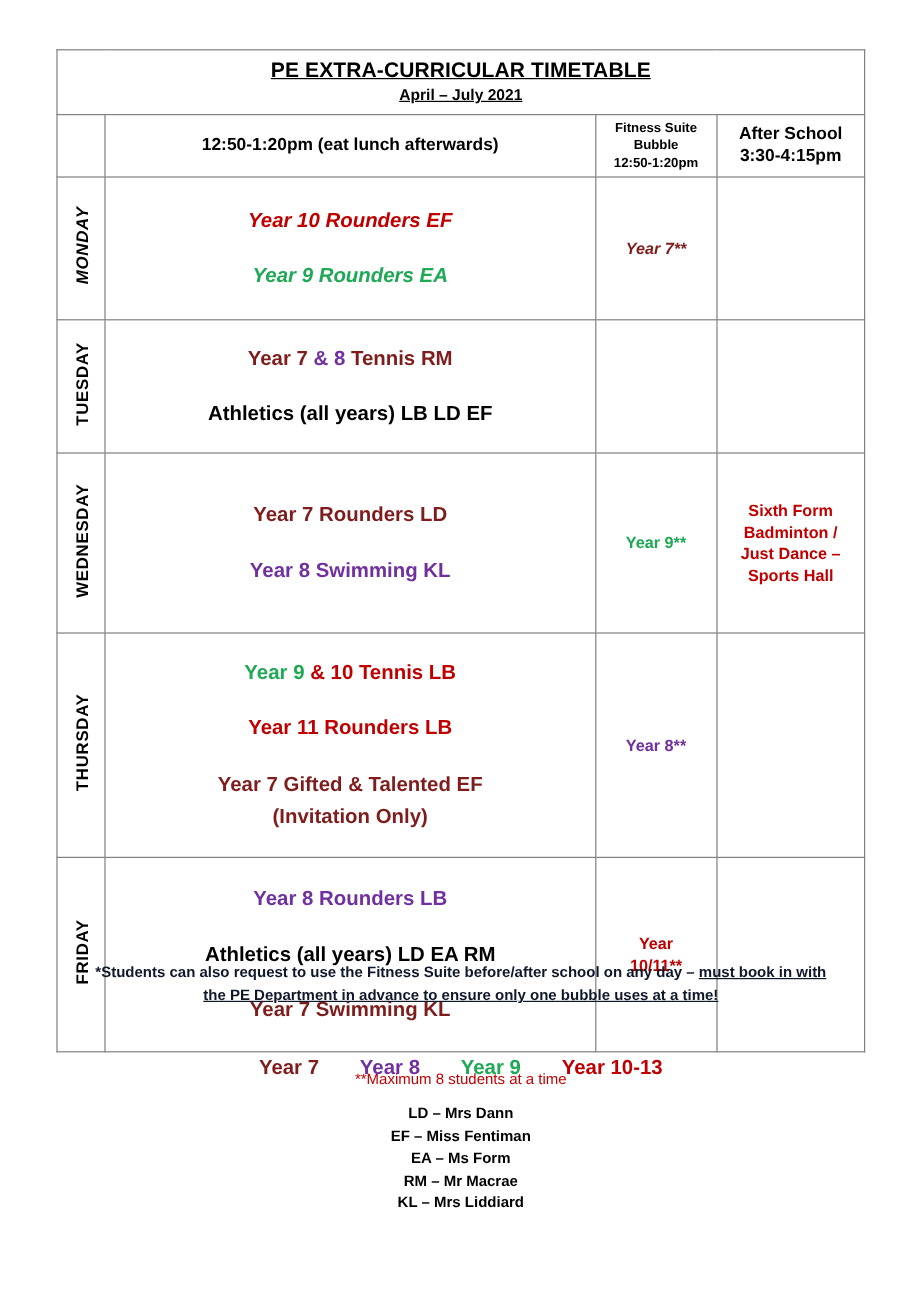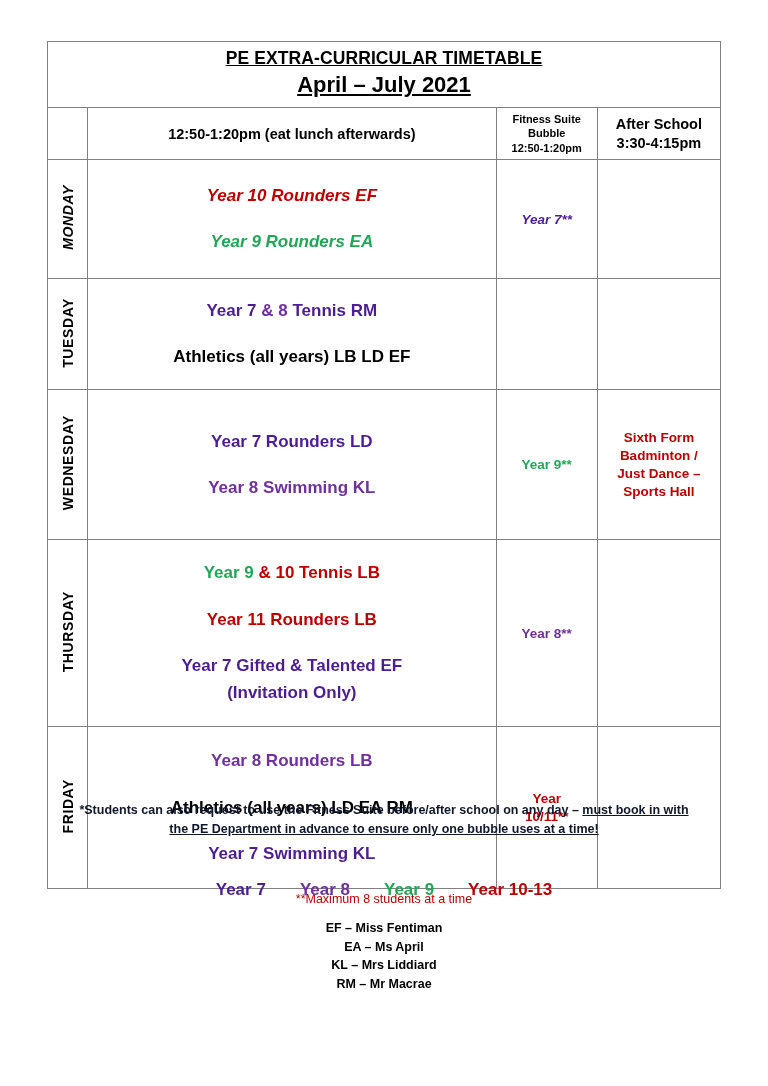--- a/index.html
+++ b/index.html
@@ -47,21 +47,21 @@
   }
   .title-line1 {
     font-size: 17.5px;
     font-weight: bold;
     letter-spacing: .1px;
     text-decoration: underline;
     line-height: 1.32;
     display: block;
   }
   .title-line2 {
-    font-size: 22px;
+    font-size: 13px;
     font-weight: bold;
     text-decoration: underline;
     line-height: 1.34;
     display: block;
   }
 
   
   .col-day    { width: 40px; }
   .col-main   { width: 408px; }
   .col-fit    { width: 101px; }
@@ -173,21 +173,21 @@
   .legend-years span { margin: 0 17px; }
 
   .staff {
     top: 919px;
     font-size: 12.5px;
     font-weight: bold;
     line-height: 1.48;
   }
 
   
-  .c-y7   { color: #4c1d95; }
+  .c-y7   { color: #7f1d1d; }
   .c-y8   { color: #7030A0; }
   .c-y9   { color: #1FA855; }
   .c-y10  { color: #C00000; }
   .c-blk  { color: #000000; }
 </style>
 </head>
 <body>
 
 <div class="page">
 
@@ -320,19 +320,20 @@
     <div><span class="underl">the PE Department in advance to ensure only one bubble uses at a time!</span></div>
   </div>
 
   <div class="foot fn-max">**Maximum 8 students at a time</div>
 
   <div class="foot legend-years">
     <span class="c-y7">Year 7</span><span class="c-y8">Year 8</span><span class="c-y9">Year 9</span><span class="c-y10">Year 10-13</span>
   </div>
 
   <div class="foot staff">
+    <div>LD – Mrs Dann</div>
     <div>EF – Miss Fentiman</div>
-    <div>EA – Ms April</div>
+    <div>EA – Ms Form</div>
+    <div>RM – Mr Macrae</div>
     <div>KL – Mrs Liddiard</div>
-    <div>RM – Mr Macrae</div>
   </div>
 
 </div>
 
 </body></html>

